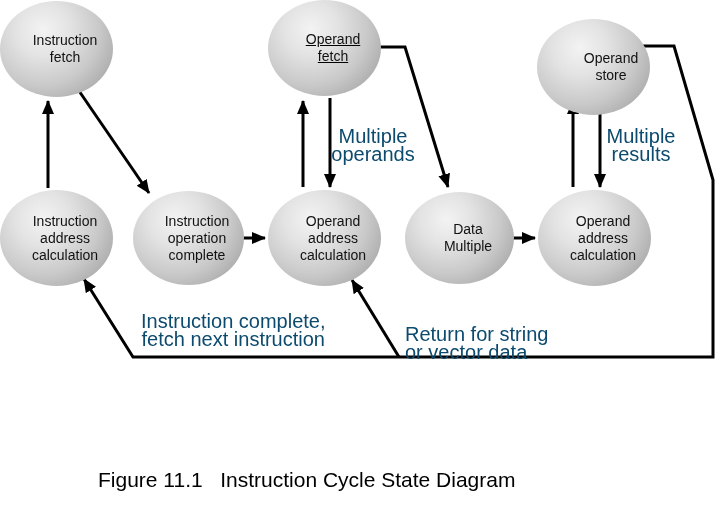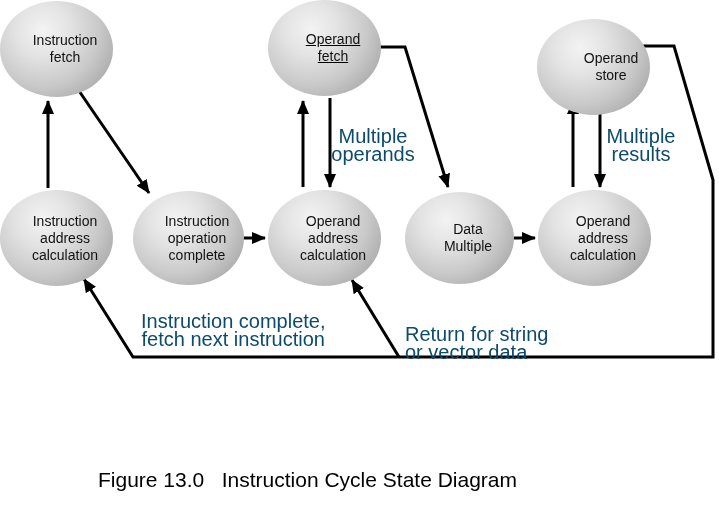--- a/index.html
+++ b/index.html
@@ -125,15 +125,15 @@
 
   <div class="edge-label el-operands">Multiple
 operands</div>
   <div class="edge-label el-results">Multiple
 results</div>
   <div class="edge-label el-complete">Instruction complete,
 fetch next instruction</div>
   <div class="edge-label el-return">Return for string
 or vector data</div>
 
-  <div class="caption">Figure 13.0   Instruction Cycle State Diagram</div>
+  <div class="caption">Figure 11.1   Instruction Cycle State Diagram</div>
 
 </div>
 
 </body></html>

